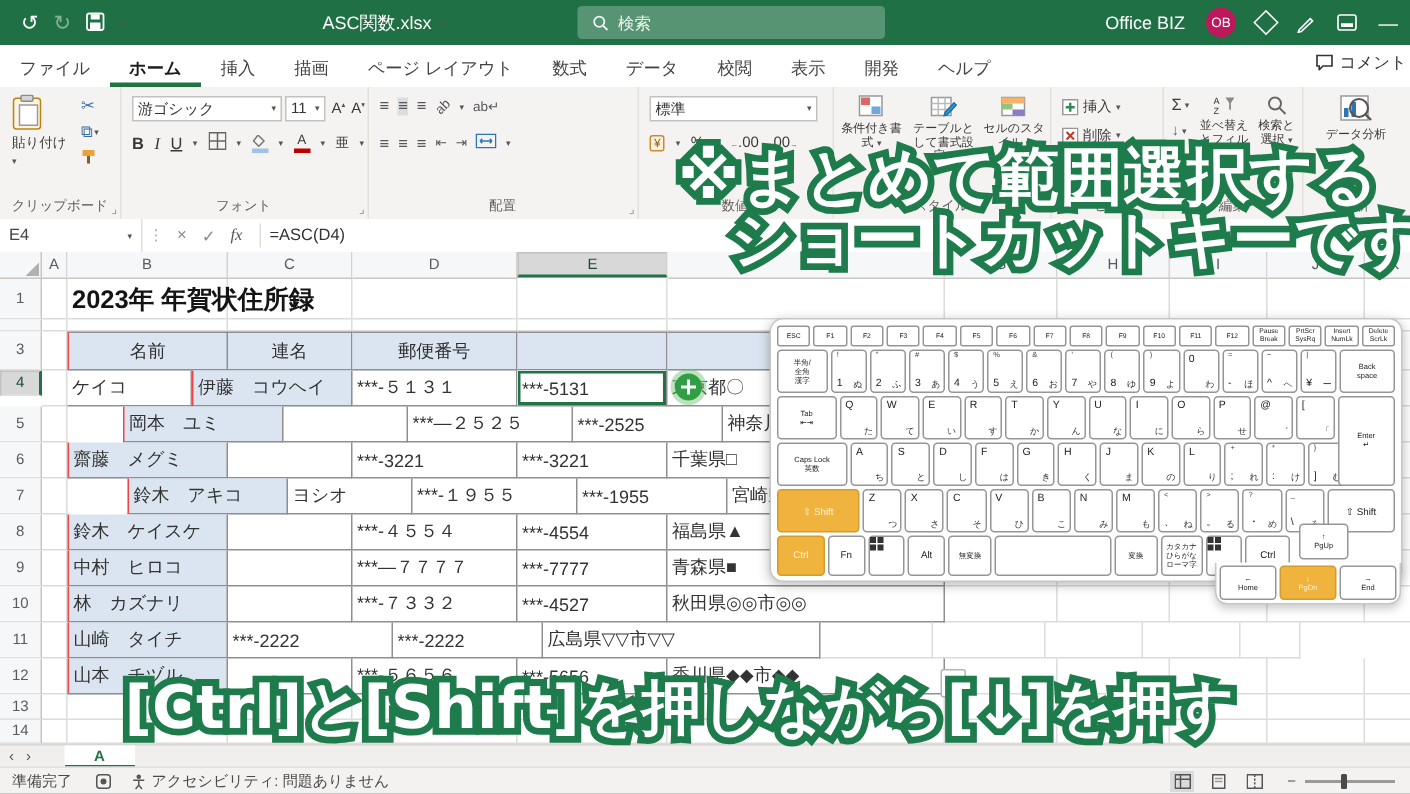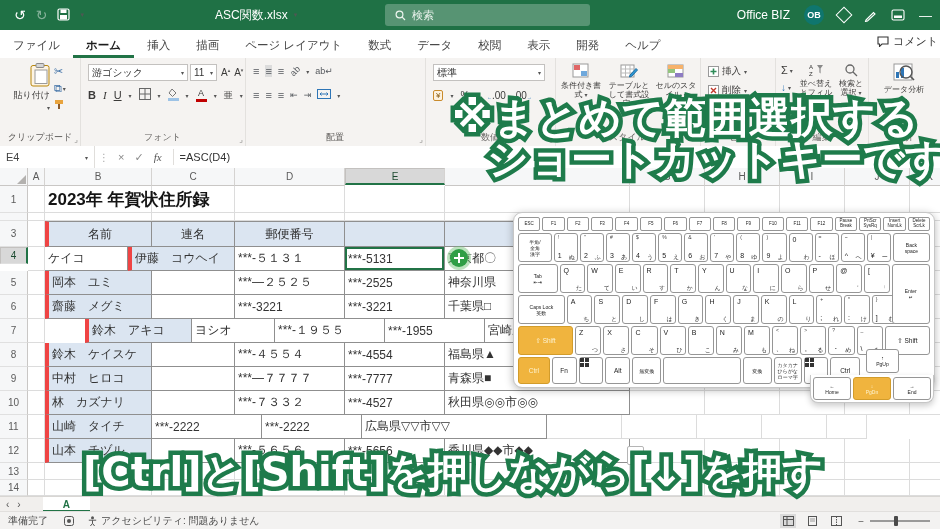--- a/index.html
+++ b/index.html
@@ -9,36 +9,36 @@
   .tbar{position:absolute;top:0;left:0;right:0;height:30px;background:#1f7145;color:#fff;
         display:flex;align-items:center;font-size:12px;}
   .qat{display:flex;align-items:center;gap:10px;margin-left:14px;}
   .qat .qi{font-size:14px;line-height:1;cursor:default;}
   .qi.dim{opacity:.45;}
   .tbar .car{font-size:7px;opacity:.9;}
   .doc-title{position:absolute;left:215px;top:0;height:30px;display:flex;align-items:center;gap:6px;font-size:12px;}
   .searchbox{position:absolute;left:385px;top:4px;width:195px;height:22px;background:rgba(255,255,255,.25);
              border-radius:3px;display:flex;align-items:center;gap:6px;padding-left:10px;color:#eef5ef;font-size:11px;}
   .tb-right{position:absolute;right:8px;top:0;height:30px;display:flex;align-items:center;gap:14px;}
-  .avatar{width:20px;height:20px;border-radius:50%;background:#0f766e;color:#fff;font-size:9px;font-weight:bold;
+  .avatar{width:20px;height:20px;border-radius:50%;background:#be185d;color:#fff;font-size:9px;font-weight:normal;
           display:flex;align-items:center;justify-content:center;}
   .gem{width:10px;height:10px;border:1.4px solid #fff;transform:rotate(45deg);}
   .minim{font-size:13px;}
   
   .tabsbar{position:absolute;top:30px;left:0;right:0;height:28px;background:#fff;display:flex;align-items:stretch;}
   .tab{padding:7px 13px 5px;font-size:11.5px;color:#444;display:flex;align-items:center;}
   .tab.active{color:#1c1c1c;font-weight:bold;box-shadow:inset 0 -3px 0 #217346;}
   .cmt{position:absolute;right:2px;top:34px;display:flex;align-items:center;gap:4px;font-size:11px;color:#333;}
   
   .ribbon{position:absolute;top:58px;left:0;right:0;height:88px;background:#f5f3f1;border-bottom:1px solid #d6d4d1;}
   .grp{position:absolute;top:0;bottom:0;border-right:1px solid #e3e1de;}
   .glabel{position:absolute;bottom:2px;left:0;right:0;text-align:center;font-size:9px;color:#605e5c;white-space:nowrap;overflow:hidden;}
   .launch{position:absolute;right:2px;bottom:2px;font-size:8px;color:#8a8886;line-height:1;}
   .car{font-size:6px;color:#555;}
-  .paste{position:absolute;left:8px;top:5px;width:42px;height:62px;display:flex;flex-direction:column;align-items:flex-end;gap:2px;}
+  .paste{position:absolute;left:8px;top:5px;width:42px;height:62px;display:flex;flex-direction:column;align-items:flex-start;gap:2px;}
   .plbl{font-size:9px;color:#3b3a39;}
   .clip-mini{position:absolute;left:54px;top:8px;display:flex;flex-direction:column;gap:6px;}
   .mini{font-size:11px;color:#3b6ea5;display:flex;align-items:center;gap:1px;line-height:1;}
   .fontrow1{position:absolute;left:8px;top:6px;display:flex;align-items:center;gap:2px;}
   .sel{height:17px;background:#fff;border:1px solid #c3c1bf;display:flex;align-items:center;
        justify-content:space-between;font-size:10px;color:#333;padding:0 3px;box-sizing:border-box;}
   .fontname{width:100px;}
   .fontsize{width:27px;}
   .grow{font-size:10px;color:#3b3a39;margin-left:2px;}
   .grow .car{font-size:5px;vertical-align:top;}
@@ -77,21 +77,21 @@
       display:flex;align-items:center;justify-content:center;font-size:10px;color:#5b5b5b;}
   .ch.sel{background:#d8d8d8;border-bottom:2px solid #217346;color:#1c4a30;}
   .gr{display:flex;}
   .rn{width:28px;background:#f6f7f8;border-right:1px solid #c9c7c5;border-bottom:1px solid #e0e0e0;box-sizing:border-box;
       display:flex;align-items:center;justify-content:center;font-size:10px;color:#5b5b5b;flex:none;}
   .rn.sel{background:#d8d8d8;border-right:2px solid #217346;color:#1c4a30;}
   .cell{border-right:1px solid #dcdcdc;border-bottom:1px solid #dcdcdc;box-sizing:border-box;flex:none;
         display:flex;align-items:center;padding:0 3px;font-size:12px;color:#333;white-space:nowrap;overflow:hidden;}
   .cell.tbl{border-right:1px solid #8f8f8f;border-bottom:1px solid #8f8f8f;}
   .cell.ttop{border-top:1px solid #8f8f8f;}
-  .cell.tleft{border-left:4px solid #ef4444;}
+  .cell.tleft{border-left:1px solid #ef4444;}
   .cell.blue{background:#dbe5f1;}
   .cell.hdr{justify-content:center;color:#2f2f2f;}
   .cell.selcell{position:relative;z-index:2;box-shadow:inset 0 0 0 2px #217346;background:#fff;}
   .title-cell{overflow:visible;position:relative;z-index:1;font-size:17px;font-weight:bold;color:#141414;}
   
   .cursor{position:absolute;left:447px;top:246px;width:24px;height:24px;border-radius:50%;
           background:rgba(106,190,110,.45);z-index:12;}
   .cursor .cin{position:absolute;left:3px;top:3px;width:18px;height:18px;border-radius:50%;background:#2f9e45;}
   .cursor .cbar{position:absolute;background:#fff;}
   .cursor .cbar.h{left:7px;top:11px;width:10px;height:2px;}
@@ -512,21 +512,21 @@
         <div class="cell tbl" style="width: 185px;">東京都〇</div>
         <div class="cell" style="width: 75px;"></div>
         <div class="cell" style="width: 75px;"></div>
         <div class="cell" style="width: 65px;"></div>
         <div class="cell" style="width: 65px;"></div>
         <div class="cell" style="width: 40px;"></div>
       </div>
       <div class="gr" style="height: 24px;">
         <div class="rn">5</div>
         <div class="cell" style="width: 17px;"></div>
-        <div class="cell tbl tleft blue" style="width: 107px;">岡本　ユミ</div>
+        <div class="cell tbl tleft blue" style="width: 107px; margin-left: 37px;">岡本　ユミ</div>
         <div class="cell tbl" style="width: 83px;"></div>
         <div class="cell tbl" style="width: 110px;">***―２５２５</div>
         <div class="cell tbl" style="width: 100px;">***-2525</div>
         <div class="cell tbl" style="width: 185px;">神奈川県</div>
         <div class="cell" style="width: 75px;"></div>
         <div class="cell" style="width: 75px;"></div>
         <div class="cell" style="width: 65px;"></div>
         <div class="cell" style="width: 65px;"></div>
         <div class="cell" style="width: 40px;"></div>
       </div>

